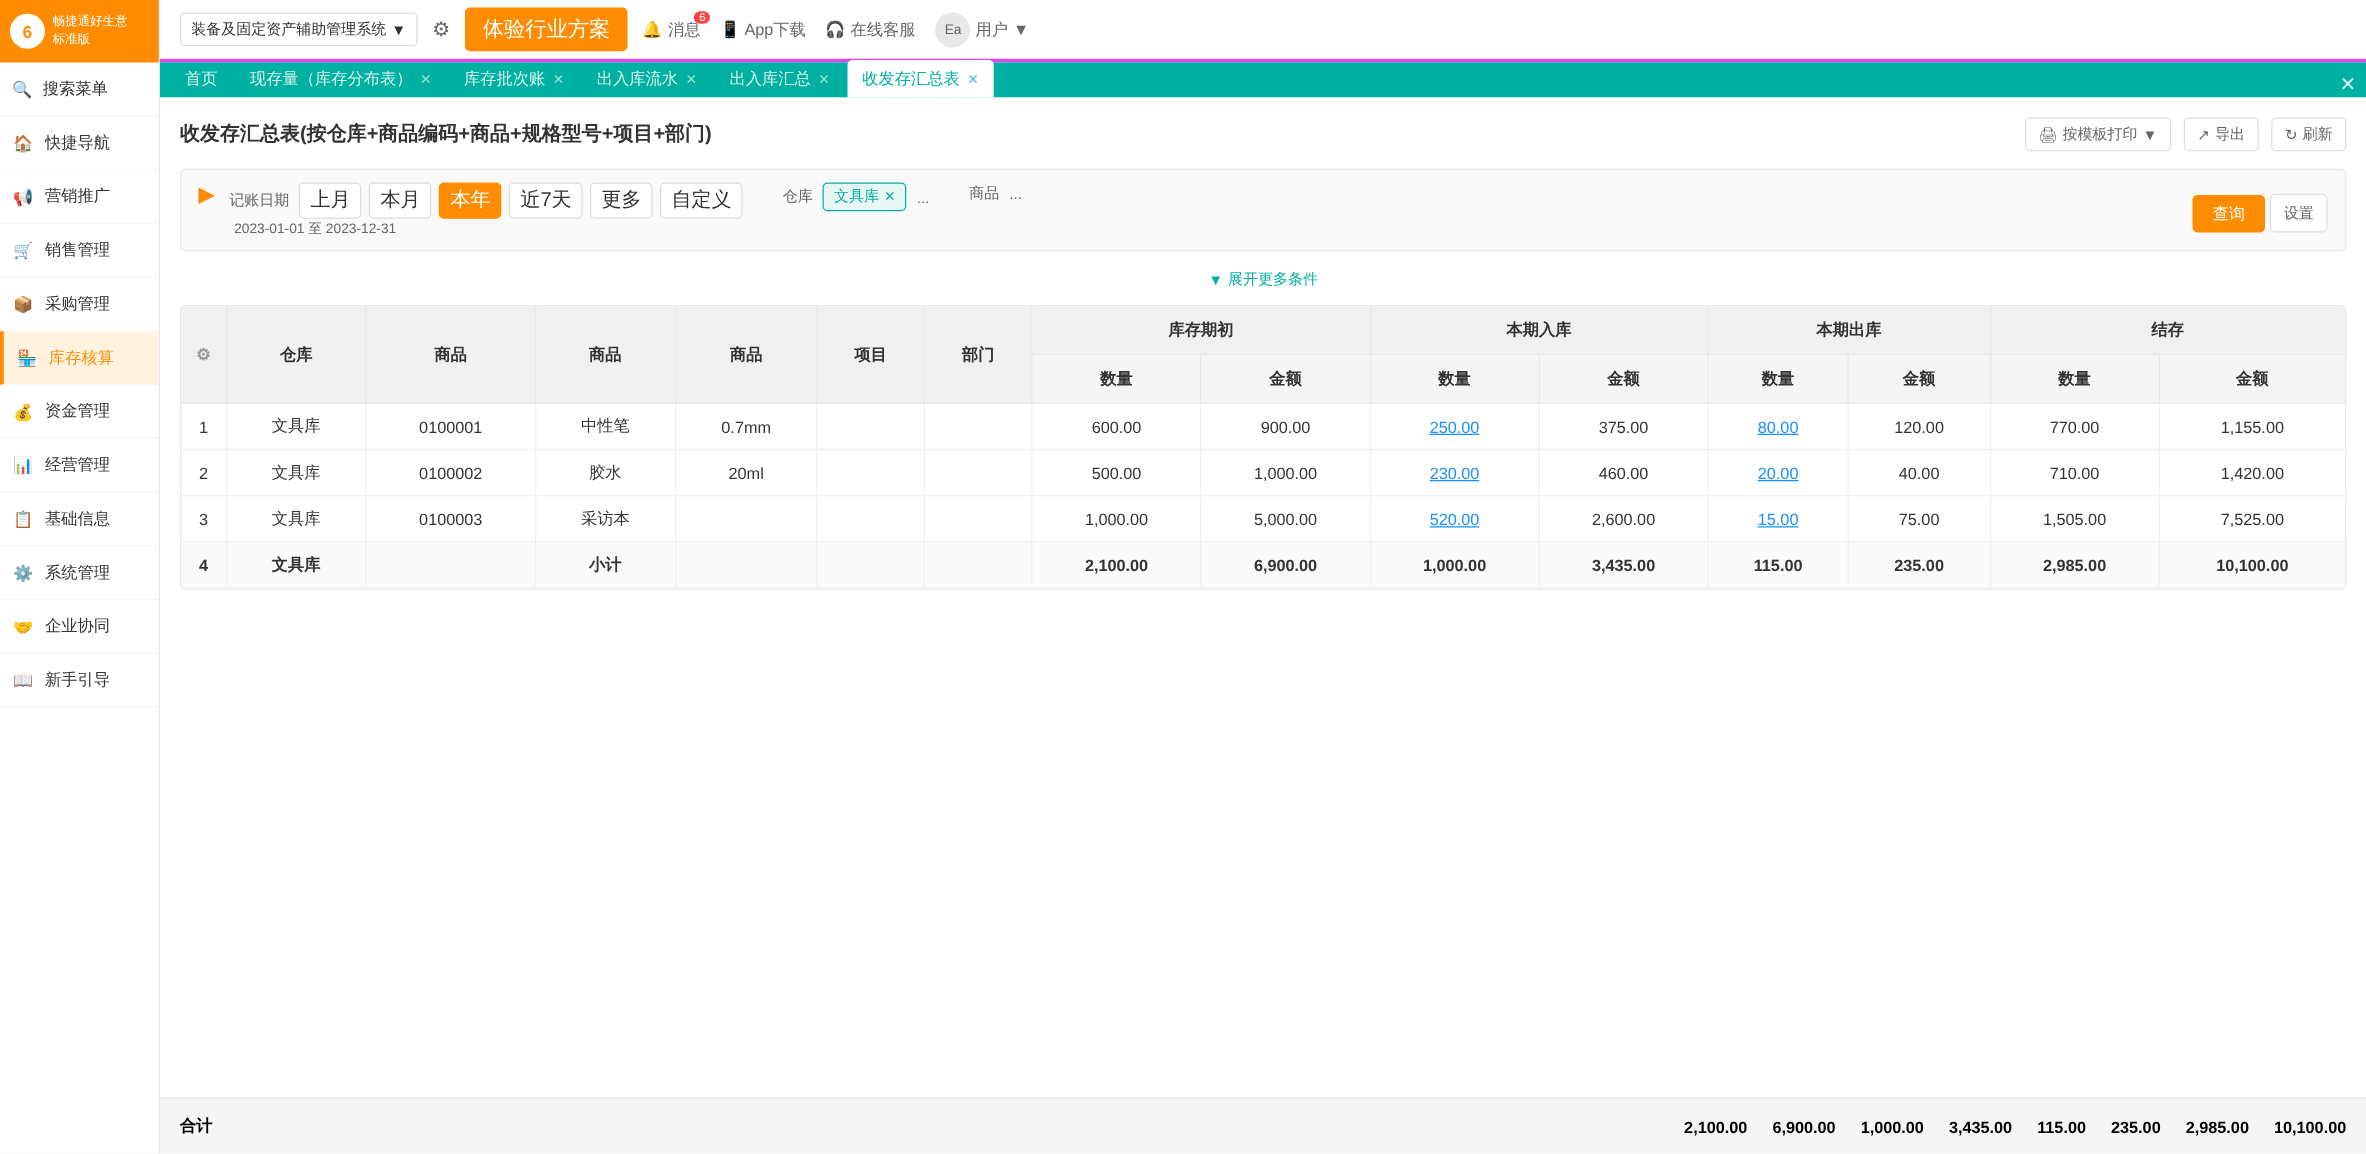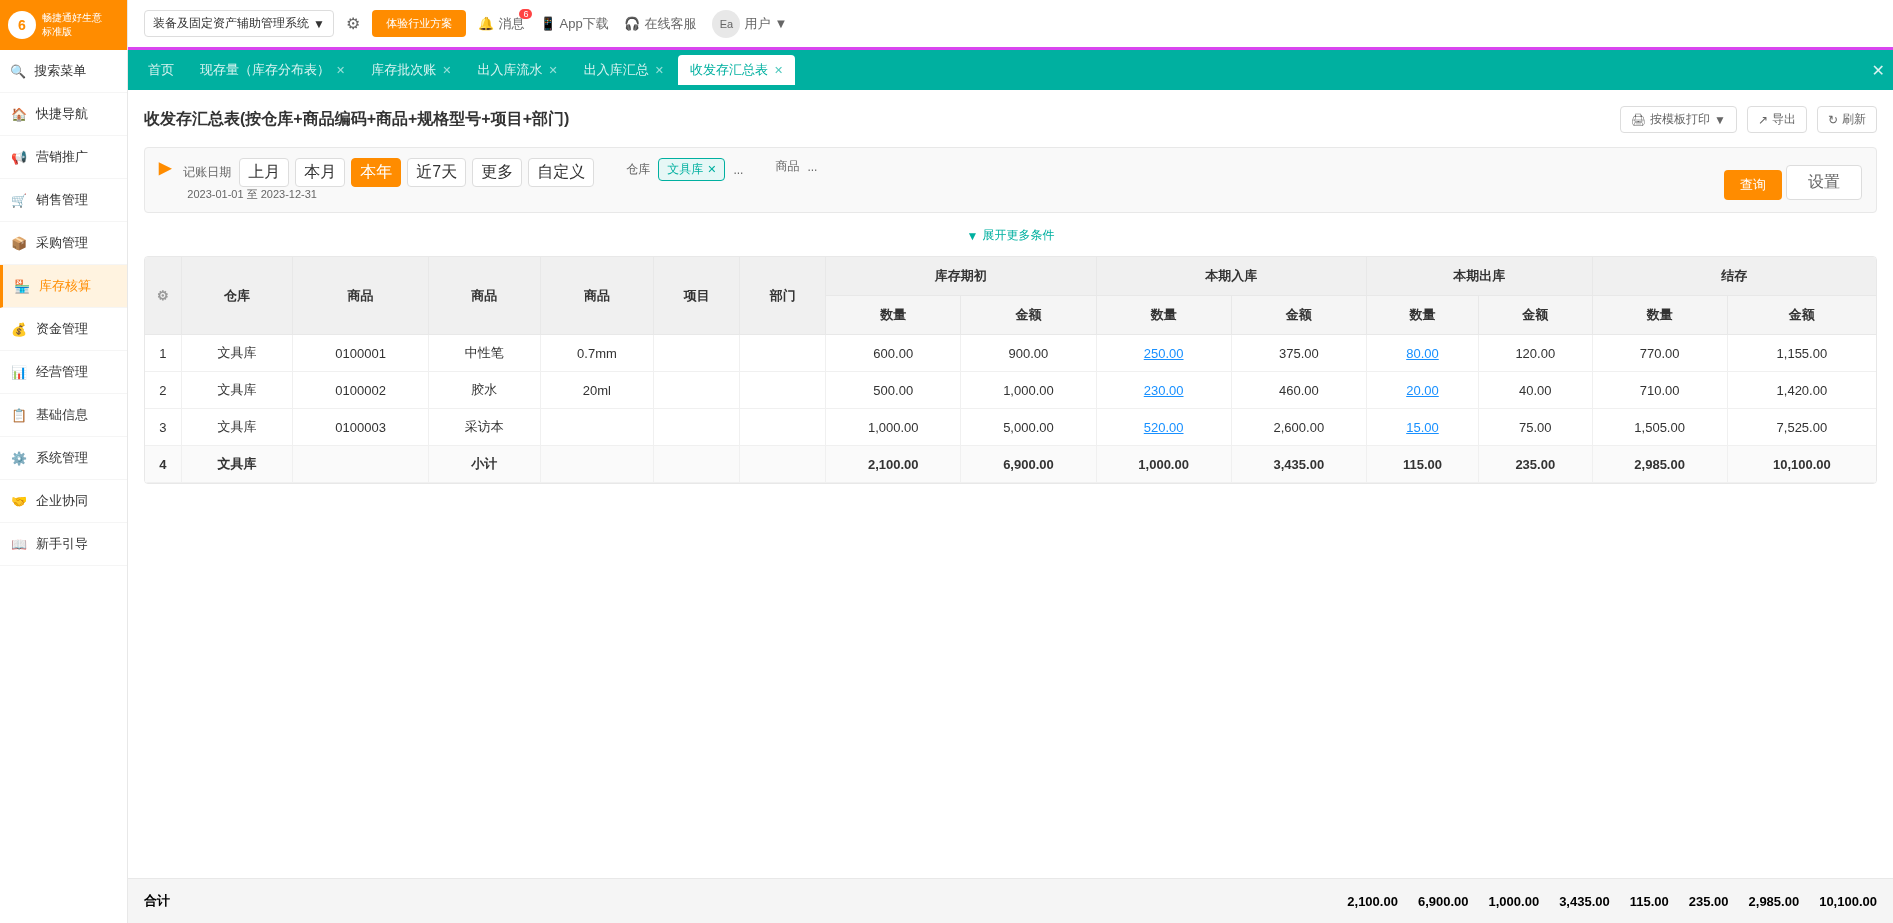--- a/index.html
+++ b/index.html
@@ -13,32 +13,32 @@
     .sidebar-search { padding: 8px; border-bottom: 1px solid #f0f0f0; display: flex; align-items: center; gap: 4px; color: #666; font-size: 12px; cursor: pointer; }
     .sidebar-nav { flex: 1; overflow-y: auto; }
     .sidebar-item { display: flex; align-items: center; gap: 8px; padding: 12px 10px; color: #333; cursor: pointer; font-size: 13px; border-bottom: 1px solid #f5f5f5; }
     .sidebar-item.active { background: #fff3e0; color: #ff8c00; border-left: 3px solid #ff8c00; }
     .sidebar-item-icon { width: 18px; height: 18px; display: flex; align-items: center; justify-content: center; flex-shrink: 0; }
 
     
     .topbar { background: #fff; height: 50px; display: flex; align-items: center; padding: 0 16px; border-bottom: 3px solid #d946ef; gap: 12px; }
     .topbar-selector { border: 1px solid #ddd; border-radius: 4px; padding: 4px 8px; font-size: 12px; color: #333; display: flex; align-items: center; gap: 4px; cursor: pointer; }
     .topbar-gear { color: #666; cursor: pointer; font-size: 16px; }
-    .topbar-trial { background: #ff8c00; color: #fff; border: none; border-radius: 4px; padding: 6px 14px; font-size: 11px; cursor: pointer; }
+    .topbar-trial { background: #ff8c00; color: #fff; border: none; border-radius: 4px; padding: 6px 14px; font-size: 17px; cursor: pointer; }
     .topbar-right { display: flex; align-items: center; gap: 16px; color: #666; font-size: 13px; }
     .topbar-msg { position: relative; cursor: pointer; display: flex; align-items: center; gap: 4px; }
     .notif-badge { background: #ff4444; color: #fff; font-size: 9px; border-radius: 8px; padding: 0 4px; position: absolute; top: -6px; right: -8px; }
     .topbar-user { display: flex; align-items: center; gap: 4px; cursor: pointer; }
     .user-avatar { width: 28px; height: 28px; background: #e8e8e8; border-radius: 50%; display: flex; align-items: center; justify-content: center; font-size: 11px; color: #666; overflow: hidden; }
 
     
     .main { flex: 1; display: flex; flex-direction: column; height: 100%; overflow: hidden; }
 
     
-    .tabbar { background: #00b0a0; display: flex; align-items: center; height: 40px; padding: 0 8px; gap: 2px; }
+    .tabbar { background: #00b0a0; display: flex; align-items: flex-end; height: 28px; padding: 0 8px; gap: 2px; }
     .tab { display: flex; align-items: center; gap: 6px; padding: 6px 12px; color: rgba(255,255,255,0.85); font-size: 13px; cursor: pointer; border-radius: 4px 4px 0 0; white-space: nowrap; }
     .tab.active { background: #fff; color: #00b0a0; border-radius: 4px 4px 0 0; }
     .tab-close { font-size: 11px; color: inherit; opacity: 0.7; cursor: pointer; }
     .tabbar-close-btn { margin-left: auto; color: rgba(255,255,255,0.85); cursor: pointer; font-size: 16px; }
 
     
     .page-content { flex: 1; background: #fff; overflow: auto; padding: 16px; }
     .page-title { font-size: 16px; font-weight: bold; color: #333; margin-bottom: 14px; display: flex; align-items: center; justify-content: space-between; }
     .page-title-right { display: flex; gap: 10px; align-items: center; }
     .btn-outline { border: 1px solid #ddd; background: #fff; color: #666; border-radius: 4px; padding: 4px 10px; font-size: 12px; cursor: pointer; display: flex; align-items: center; gap: 4px; }
@@ -52,21 +52,21 @@
     .filter-date-btn.active { background: #ff8c00; color: #fff; border-color: #ff8c00; }
     .filter-date-range { color: #666; font-size: 11px; margin-left: 4px; }
     .filter-warehouse { display: flex; align-items: center; gap: 8px; margin-left: 20px; }
     .warehouse-tag { display: flex; align-items: center; gap: 4px; background: #e6f7f6; color: #00b0a0; border: 1px solid #00b0a0; border-radius: 4px; padding: 2px 8px; font-size: 12px; }
     .warehouse-tag-close { cursor: pointer; color: #00b0a0; font-size: 11px; }
     .filter-more-btn { color: #666; font-size: 12px; border: none; background: none; cursor: pointer; }
     .filter-expand-btn { display: flex; align-items: center; gap: 4px; color: #00b0a0; font-size: 12px; cursor: pointer; border: none; background: none; margin: 0 auto; }
 
     
     .query-btn { background: #ff8c00; color: #fff; border: none; border-radius: 4px; padding: 6px 16px; font-size: 13px; cursor: pointer; }
-    .settings-btn { background: #fff; color: #666; border: 1px solid #ddd; border-radius: 4px; padding: 6px 21px; font-size: 16px; cursor: pointer; display: block; margin-top: 4px; }
+    .settings-btn { background: #fff; color: #666; border: 1px solid #ddd; border-radius: 4px; padding: 6px 10px; font-size: 12px; cursor: pointer; display: block; margin-top: 4px; }
 
     
     .table-container { border: 1px solid #e8e8e8; border-radius: 4px; overflow: auto; }
     table { width: 100%; border-collapse: collapse; font-size: 13px; }
     thead tr { background: #f5f5f5; }
     thead th { padding: 10px 8px; text-align: center; border-bottom: 1px solid #e8e8e8; border-right: 1px solid #e8e8e8; color: #333; font-weight: 600; white-space: nowrap; }
     thead th:last-child { border-right: none; }
     tbody tr { border-bottom: 1px solid #f0f0f0; }
     tbody tr.subtotal { background: #fafafa; font-weight: bold; }
     tbody td { padding: 9px 8px; text-align: center; border-right: 1px solid #f0f0f0; color: #333; white-space: nowrap; }

